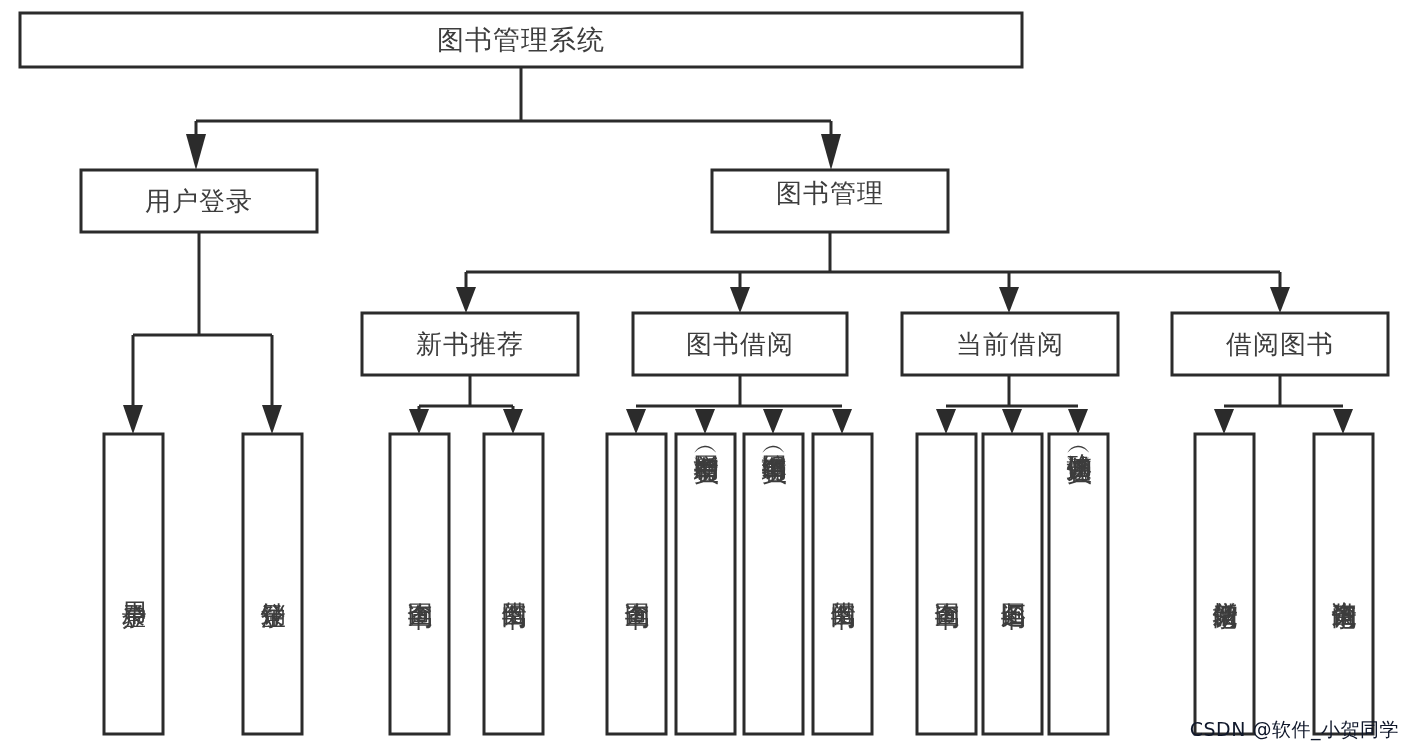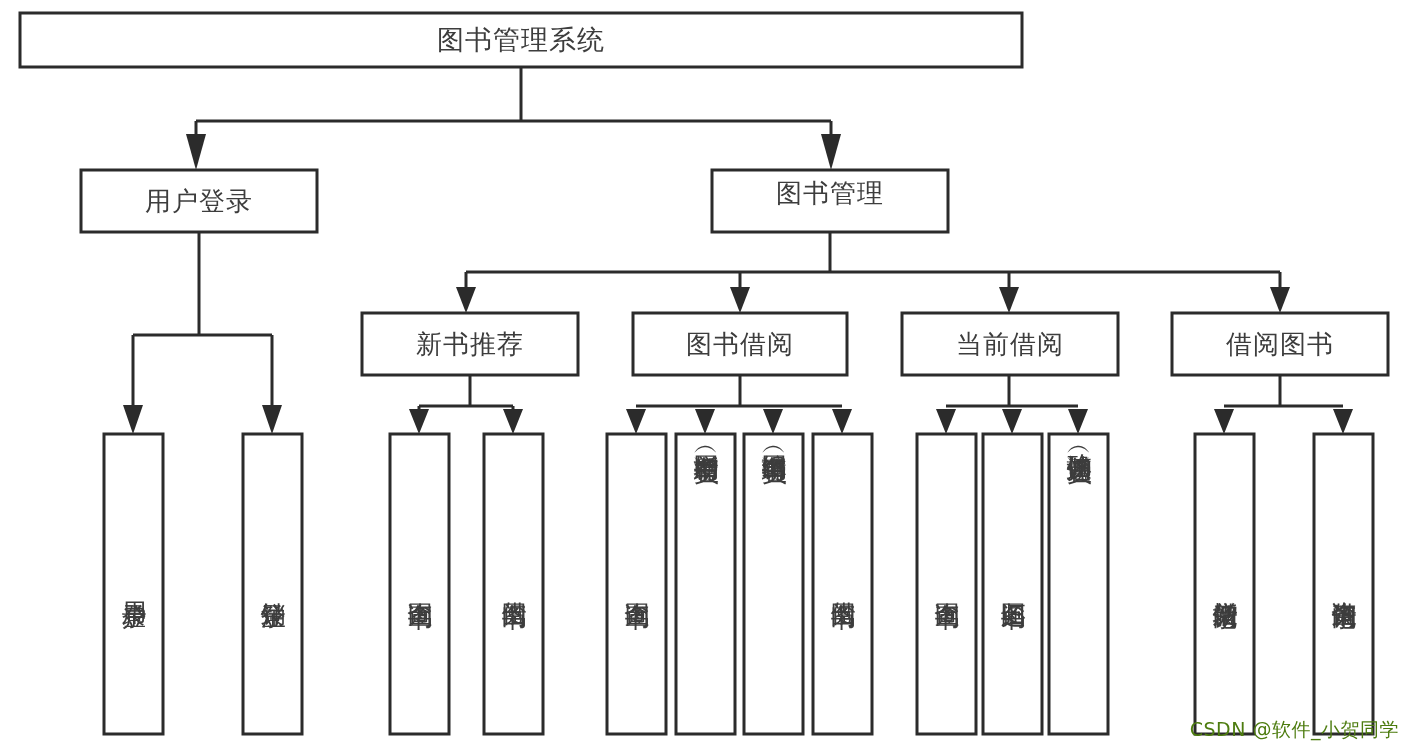--- a/index.html
+++ b/index.html
@@ -77,21 +77,21 @@
   }
   .title-text {
     font-size: 27px;
   }
   #watermark {
     position: absolute;
     right: 6px;
     bottom: 4px;
     font-family: "DejaVu Sans", "Liberation Sans", sans-serif;
     font-size: 19px;
-    color: #4d7c0f;
+    color: #0f172a;
     letter-spacing: 0.5px;
     white-space: nowrap;
     pointer-events: none;
   }
 </style>
 </head>
 <body>
 
 <div id="diagram-root">
 

